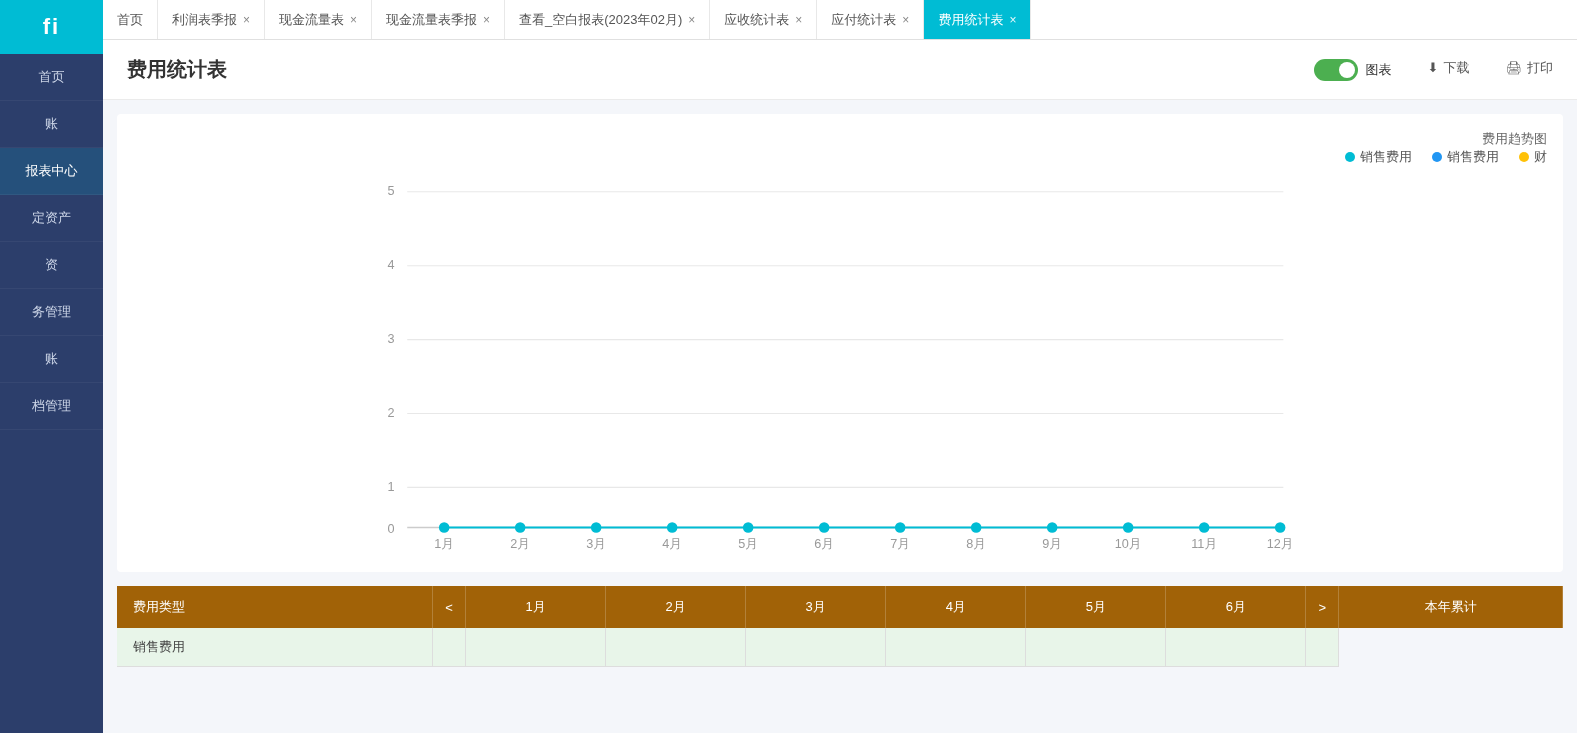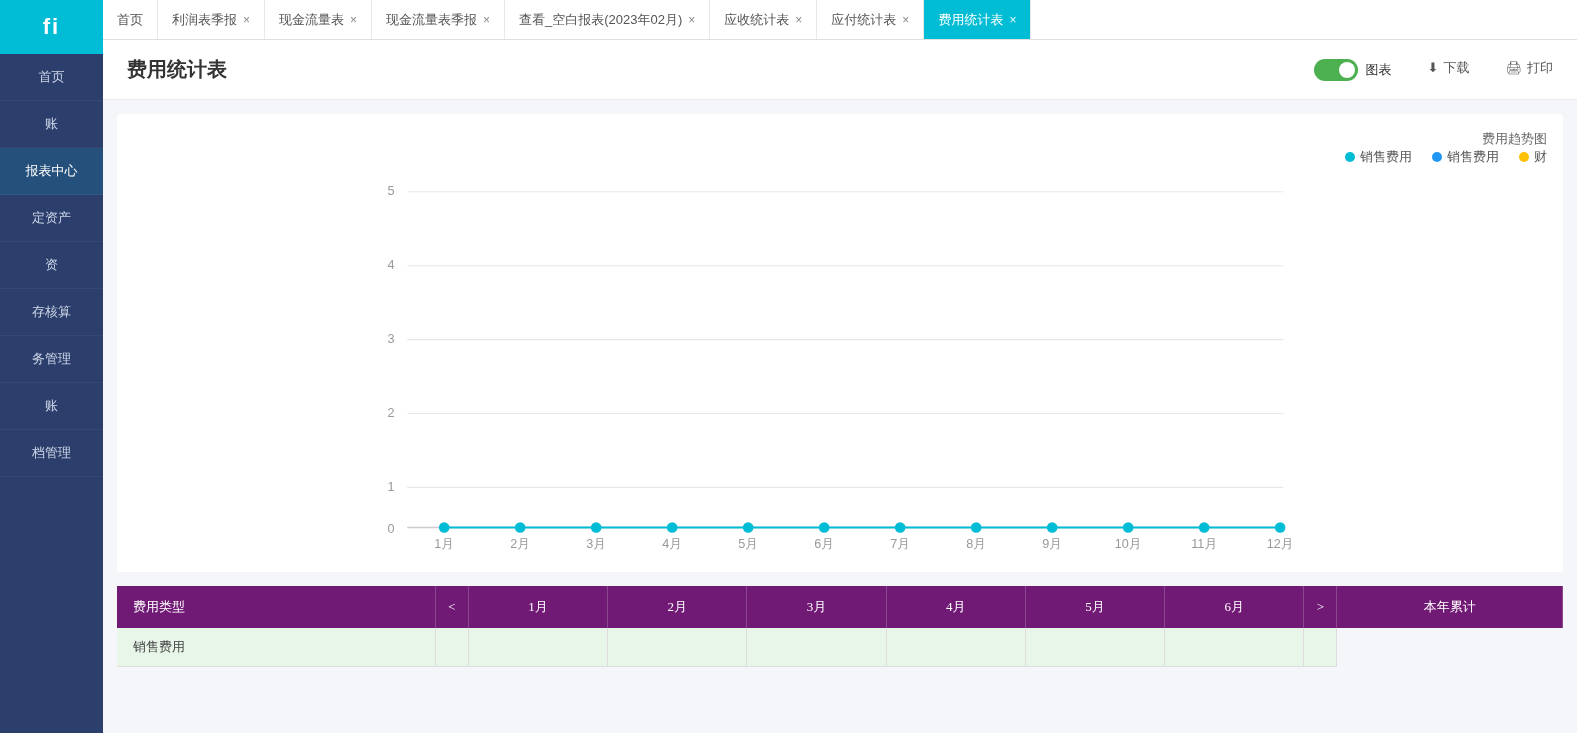--- a/index.html
+++ b/index.html
@@ -182,23 +182,22 @@
 
     
     .data-table-section {
       margin: 0 14px 14px 14px;
     }
     .data-table {
       width: 100%;
       border-collapse: collapse;
     }
     .data-table thead tr {
-      background: #701a75;
+      background: #a16207;
       color: white;
-      font-family: Liberation Serif, serif;
     }
     .data-table thead th {
       padding: 12px 16px;
       font-weight: 500;
       font-size: 13px;
       text-align: center;
       border-right: 1px solid rgba(255,255,255,0.2);
       white-space: nowrap;
     }
     .data-table thead th:first-child {
@@ -232,21 +231,20 @@
 </head>
 <body>
 
 <div class="sidebar">
   <div class="sidebar-logo">fi</div>
   <div class="sidebar-item">首页</div>
   <div class="sidebar-item">账</div>
   <div class="sidebar-item active">报表中心</div>
   <div class="sidebar-item">定资产</div>
   <div class="sidebar-item">资</div>
-  <div class="sidebar-item">存核算</div>
   <div class="sidebar-item">务管理</div>
   <div class="sidebar-item">账</div>
   <div class="sidebar-item">档管理</div>
 </div>
 
 <div class="main">
 
   <div class="tab-bar">
     <div class="tab">
       <span>首页</span>

